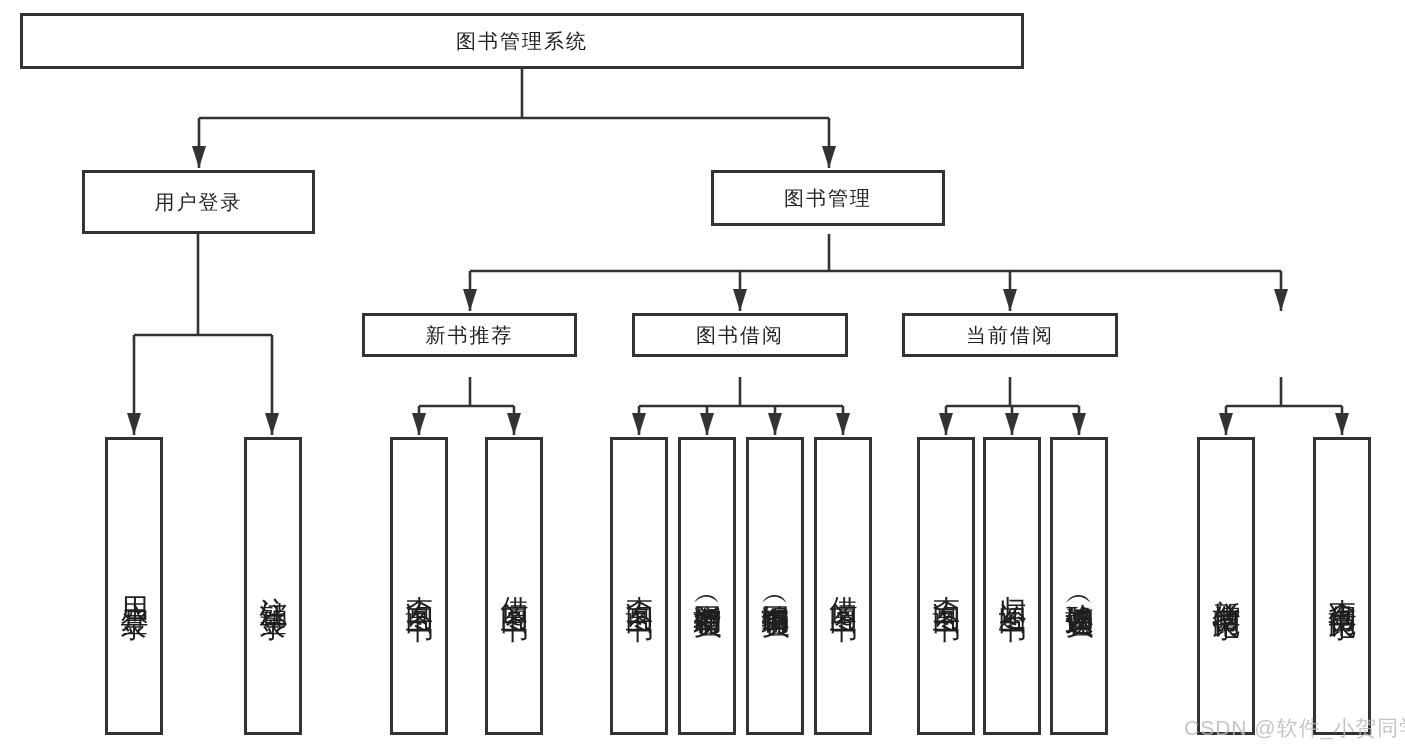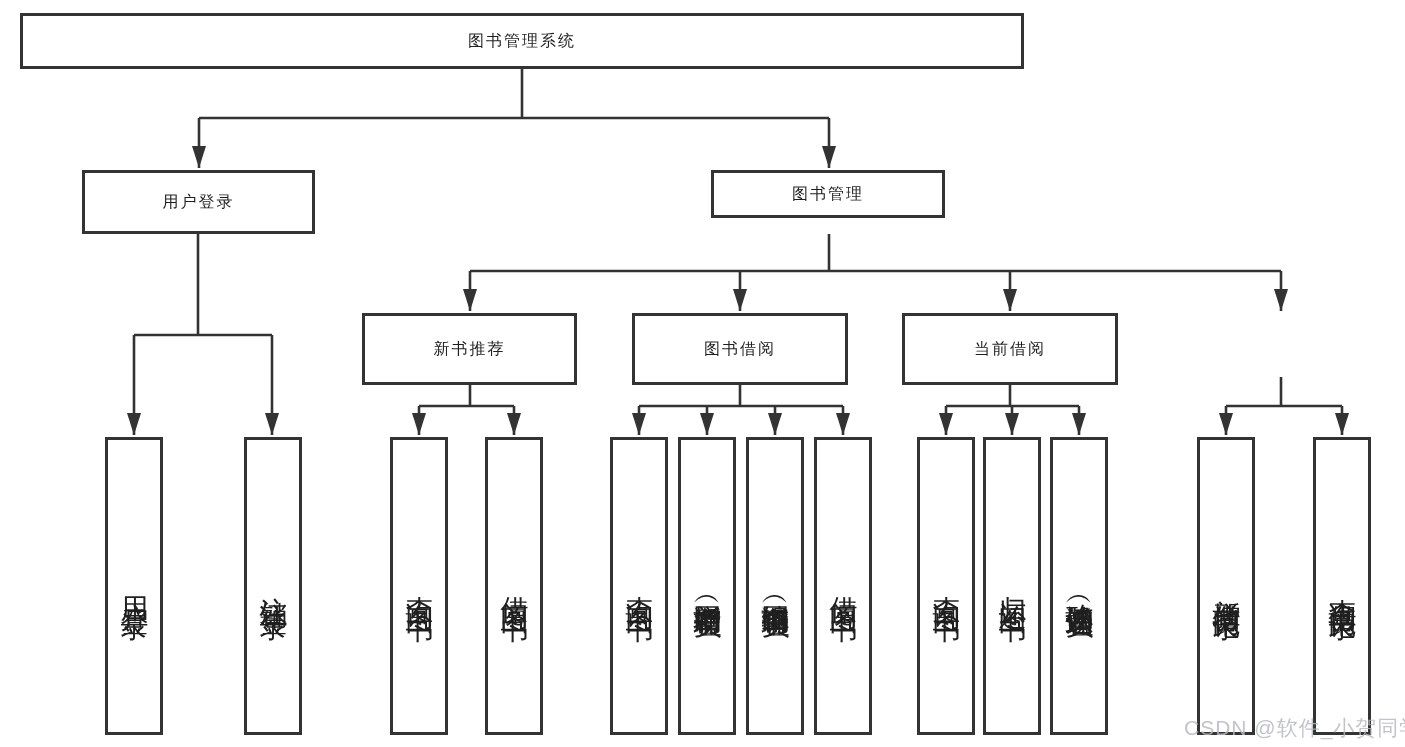--- a/index.html
+++ b/index.html
@@ -5,25 +5,25 @@
   html,body{margin:0;padding:0;background:#ffffff;}
   #stage{
     position:relative;width:1405px;height:747px;background:#ffffff;overflow:hidden;
     font-family:"Liberation Sans",sans-serif;color:#1f1f1f;
   }
   #wires{position:absolute;left:0;top:0;width:1405px;height:747px;}
   .box{
     position:absolute;box-sizing:border-box;border:3px solid #333333;background:#ffffff;
     display:flex;align-items:center;justify-content:center;line-height:1;
   }
-  .hlabel{font-size:16px;letter-spacing:2px;white-space:nowrap;}
+  .hlabel{font-size:20px;letter-spacing:2px;white-space:nowrap;}
   .root{left:20px;top:13px;width:1004px;height:56px;}
   .lv2a{left:82px;top:170px;width:233px;height:64px;}
-  .lv2b{left:711px;top:170px;width:234px;height:48px;}
-  .l3{top:313px;height:72px;}
+  .lv2b{left:711px;top:170px;width:234px;height:56px;}
+  .l3{top:313px;height:44px;}
   .l3a{left:362px;width:215px;}
   .l3b{left:632px;width:216px;}
   .l3c{left:902px;width:216px;}
   .l3d{left:1173px;width:216px;}
   .leaf{top:437px;height:298px;width:58px;}
   .vtext{
     writing-mode:vertical-rl;text-orientation:mixed;
     font-size:28px;line-height:1;white-space:nowrap;
   }
   .watermark{

